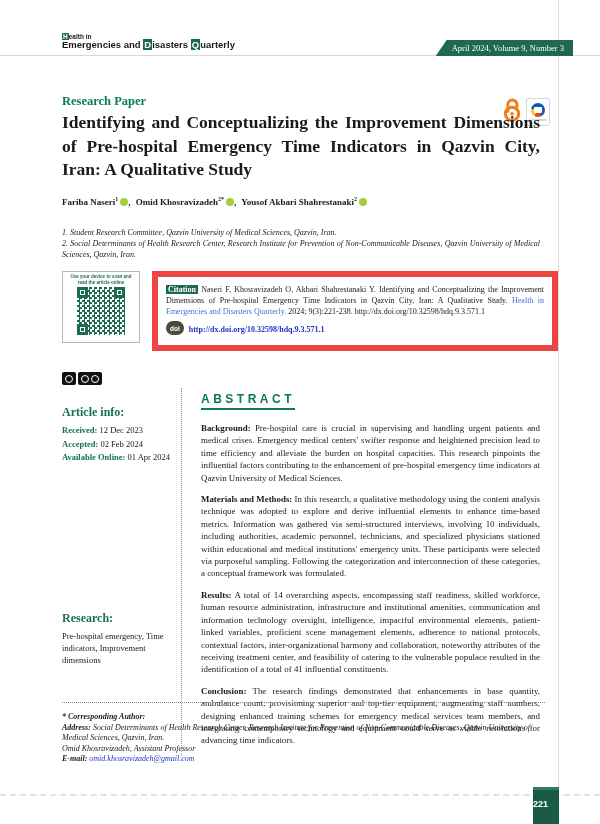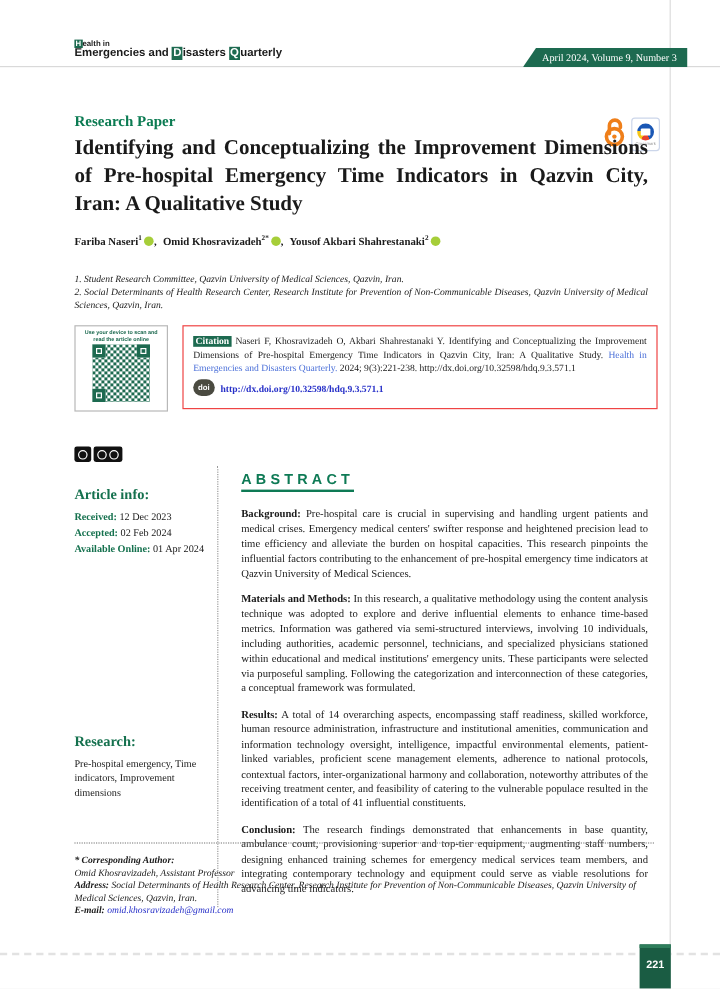--- a/index.html
+++ b/index.html
@@ -53,21 +53,21 @@
   .citation-row { position:absolute; left:62px; top:271px; display:flex; gap:12px; }
   .qr-box { width:70px; height:66px; border:1px solid #b8b8b8; padding:2px 3px; box-sizing:content-box; text-align:center; }
   .scan-note { font-size:4.5px; line-height:5.5px; color:#1d6a50; font-weight:bold; font-family:"Liberation Sans", sans-serif; }
   .qr { width:48px; height:48px; margin:2px auto 0; position:relative;
         background:conic-gradient(#1d6a50 25%, #ffffff 0 50%, #1d6a50 0 75%, #ffffff 0);
         background-size:5px 5px; }
   .qr .f { position:absolute; width:11px; height:11px; border:3px solid #1d6a50; background:#fff; box-sizing:border-box; }
   .qr .f::after { content:""; position:absolute; inset:1px; background:#1d6a50; }
   .qr .f1 { top:0; left:0; } .qr .f2 { top:0; right:0; } .qr .f3 { bottom:0; left:0; }
 
-  .citation-box { width:378px; height:54px; border:1px solid #ef4444; padding:7px 8px;
+  .citation-box { width:378px; height:54px; border:6px solid #ef4444; padding:7px 8px;
                   font-size:8px; line-height:11px; text-align:justify; }
   .cite-chip { background:#1d6a50; color:#fff; font-weight:bold; padding:0 2px; }
   .cite-journal { color:#4a6fd8; }
   .doi-line { margin-top:4px; display:flex; align-items:flex-end; gap:5px; }
   .doi-chip { background:#4a4a40; color:#fff; font-size:6.5px; font-weight:bold;
               border-radius:7px; padding:1.5px 4px; font-family:"Liberation Sans", sans-serif; }
   .doi-link { color:#2730c8; font-weight:bold; font-size:8px; text-decoration:none; }
 
   
   .body-cols { position:absolute; left:62px; top:372px; width:478px; display:flex; }
@@ -93,21 +93,21 @@
   .abs-label { font-weight:bold; }
 
   
   .dotted-sep { position:absolute; left:62px; top:702px; width:483px; border-top:1px dotted #8a8a8a; }
   .corr { position:absolute; left:62px; top:712px; width:483px; font-size:8px; font-style:italic; line-height:10.5px; }
   .corr-bold { font-weight:bold; }
   .email-link { color:#2730c8; text-decoration:none; font-style:italic; }
 
   .page-num { position:absolute; left:533px; top:787px; width:26px; height:37px; box-sizing:border-box;
               background:#1a5c43; border-top:3px solid #2e7d5b; color:#fff; font-weight:bold; font-size:9px;
-              font-family:"Liberation Sans", sans-serif; text-align:center; padding-top:9px; }
+              font-family:"Liberation Sans", sans-serif; text-align:left; padding-top:9px; }
 </style>
 </head>
 <body>
 
 <div class="page">
 
   <div class="v-rule"></div>
   <div class="header-hr"></div>
 
   <div class="logo">
@@ -192,21 +192,21 @@
       <p class="abs-p"><span class="abs-label">Materials and Methods:</span><span> In this research, a qualitative methodology using the content analysis technique was adopted to explore and derive influential elements to enhance time-based metrics. Information was gathered via semi-structured interviews, involving 10 individuals, including authorities, academic personnel, technicians, and specialized physicians stationed within educational and medical institutions' emergency units. These participants were selected via purposeful sampling. Following the categorization and interconnection of these categories, a conceptual framework was formulated.</span></p>
       <p class="abs-p"><span class="abs-label">Results:</span><span> A total of 14 overarching aspects, encompassing staff readiness, skilled workforce, human resource administration, infrastructure and institutional amenities, communication and information technology oversight, intelligence, impactful environmental elements, patient-linked variables, proficient scene management elements, adherence to national protocols, contextual factors, inter-organizational harmony and collaboration, noteworthy attributes of the receiving treatment center, and feasibility of catering to the vulnerable populace resulted in the identification of a total of 41 influential constituents.</span></p>
       <p class="abs-p"><span class="abs-label">Conclusion:</span><span> The research findings demonstrated that enhancements in base quantity, ambulance count, provisioning superior and top-tier equipment, augmenting staff numbers, designing enhanced training schemes for emergency medical services team members, and integrating contemporary technology and equipment could serve as viable resolutions for advancing time indicators.</span></p>
     </div>
   </div>
 
   <div class="dotted-sep"></div>
 
   <div class="corr">
     <div class="corr-bold">* Corresponding Author:</div>
+    <div><span class="corr-bold">Address:</span><span> Social Determinants of Health Research Center, Research Institute for Prevention of Non-Communicable Diseases, Qazvin University of Medical Sciences, Qazvin, Iran.</span></div>
     <div>Omid Khosravizadeh, Assistant Professor</div>
-    <div><span class="corr-bold">Address:</span><span> Social Determinants of Health Research Center, Research Institute for Prevention of Non-Communicable Diseases, Qazvin University of Medical Sciences, Qazvin, Iran.</span></div>
     <div><span class="corr-bold">E-mail:</span> <a class="email-link">omid.khosravizadeh@gmail.com</a></div>
   </div>
 
   <div class="bottom-dashed"></div>
   <div class="page-num">221</div>
 
 </div>
 
 </body></html>

